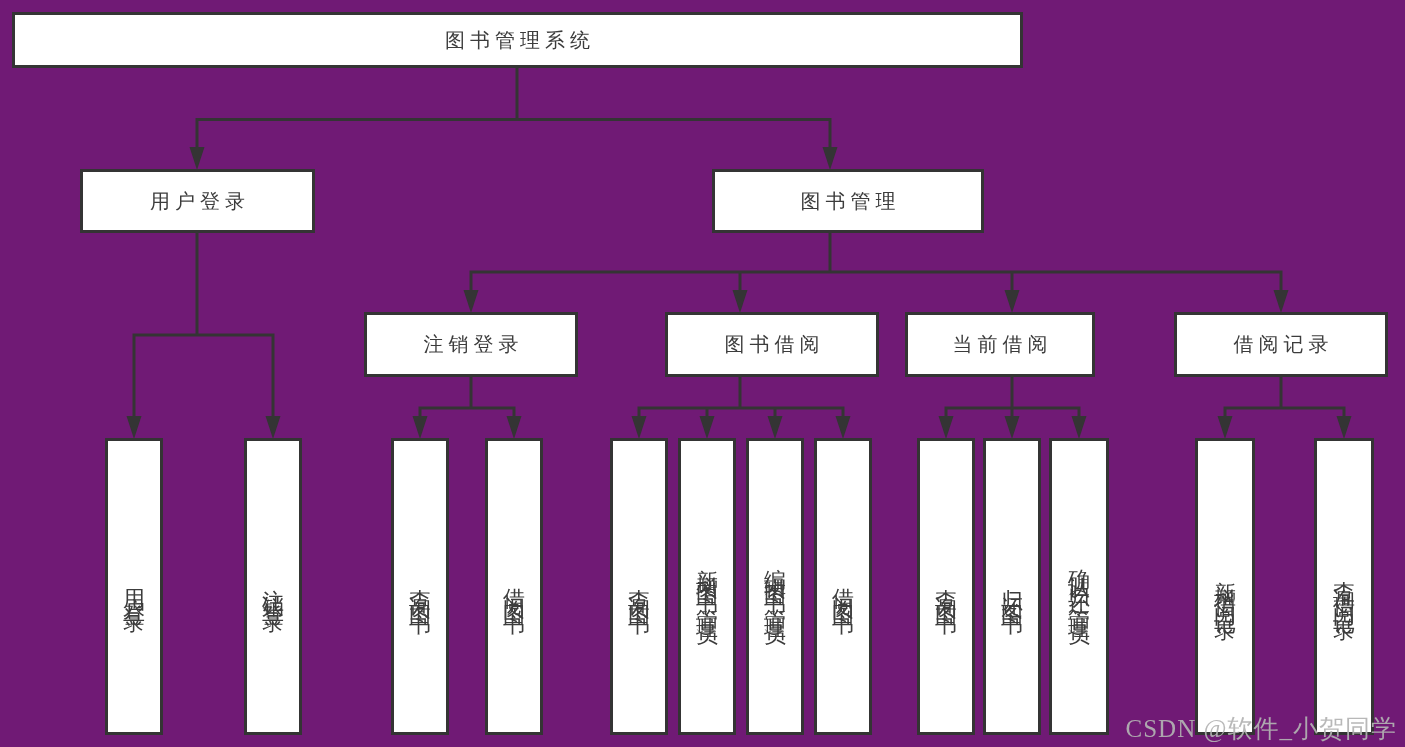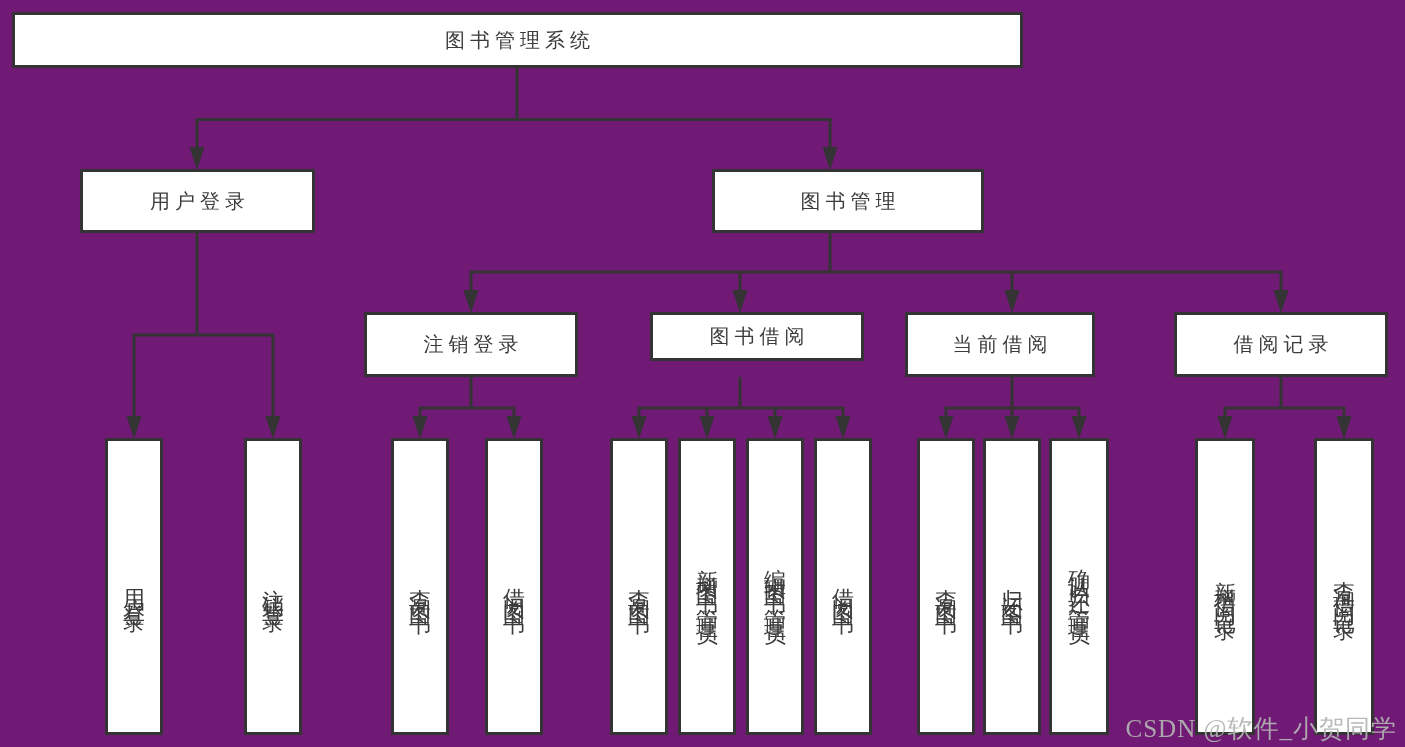--- a/index.html
+++ b/index.html
@@ -44,21 +44,21 @@
     text-orientation: mixed;
     font-size: 22px;
     letter-spacing: 8px;
     line-height: 1;
     color: #3c3c3c;
   }
   .root-box   { left: 12px;  top: 12px;  width: 1011px; height: 56px; }
   .l2-a { left: 80px;  top: 169px; width: 235px; height: 64px; }
   .l2-b { left: 712px; top: 169px; width: 272px; height: 64px; }
   .l3-a { left: 364px;  top: 312px; width: 214px; height: 65px; }
-  .l3-b { left: 650px;  top: 312px; width: 214px; height: 49px; }
+  .l3-b { left: 665px;  top: 312px; width: 214px; height: 65px; }
   .l3-c { left: 905px;  top: 312px; width: 190px; height: 65px; }
   .l3-d { left: 1174px; top: 312px; width: 214px; height: 65px; }
   .leaf { top: 438px; width: 58px; height: 297px; }
   .leaf-1  { left: 105px; }
   .leaf-2  { left: 244px; }
   .leaf-3  { left: 391px; }
   .leaf-4  { left: 485px; }
   .leaf-5  { left: 610px; }
   .leaf-6  { left: 678px; }
   .leaf-7  { left: 746px; }

